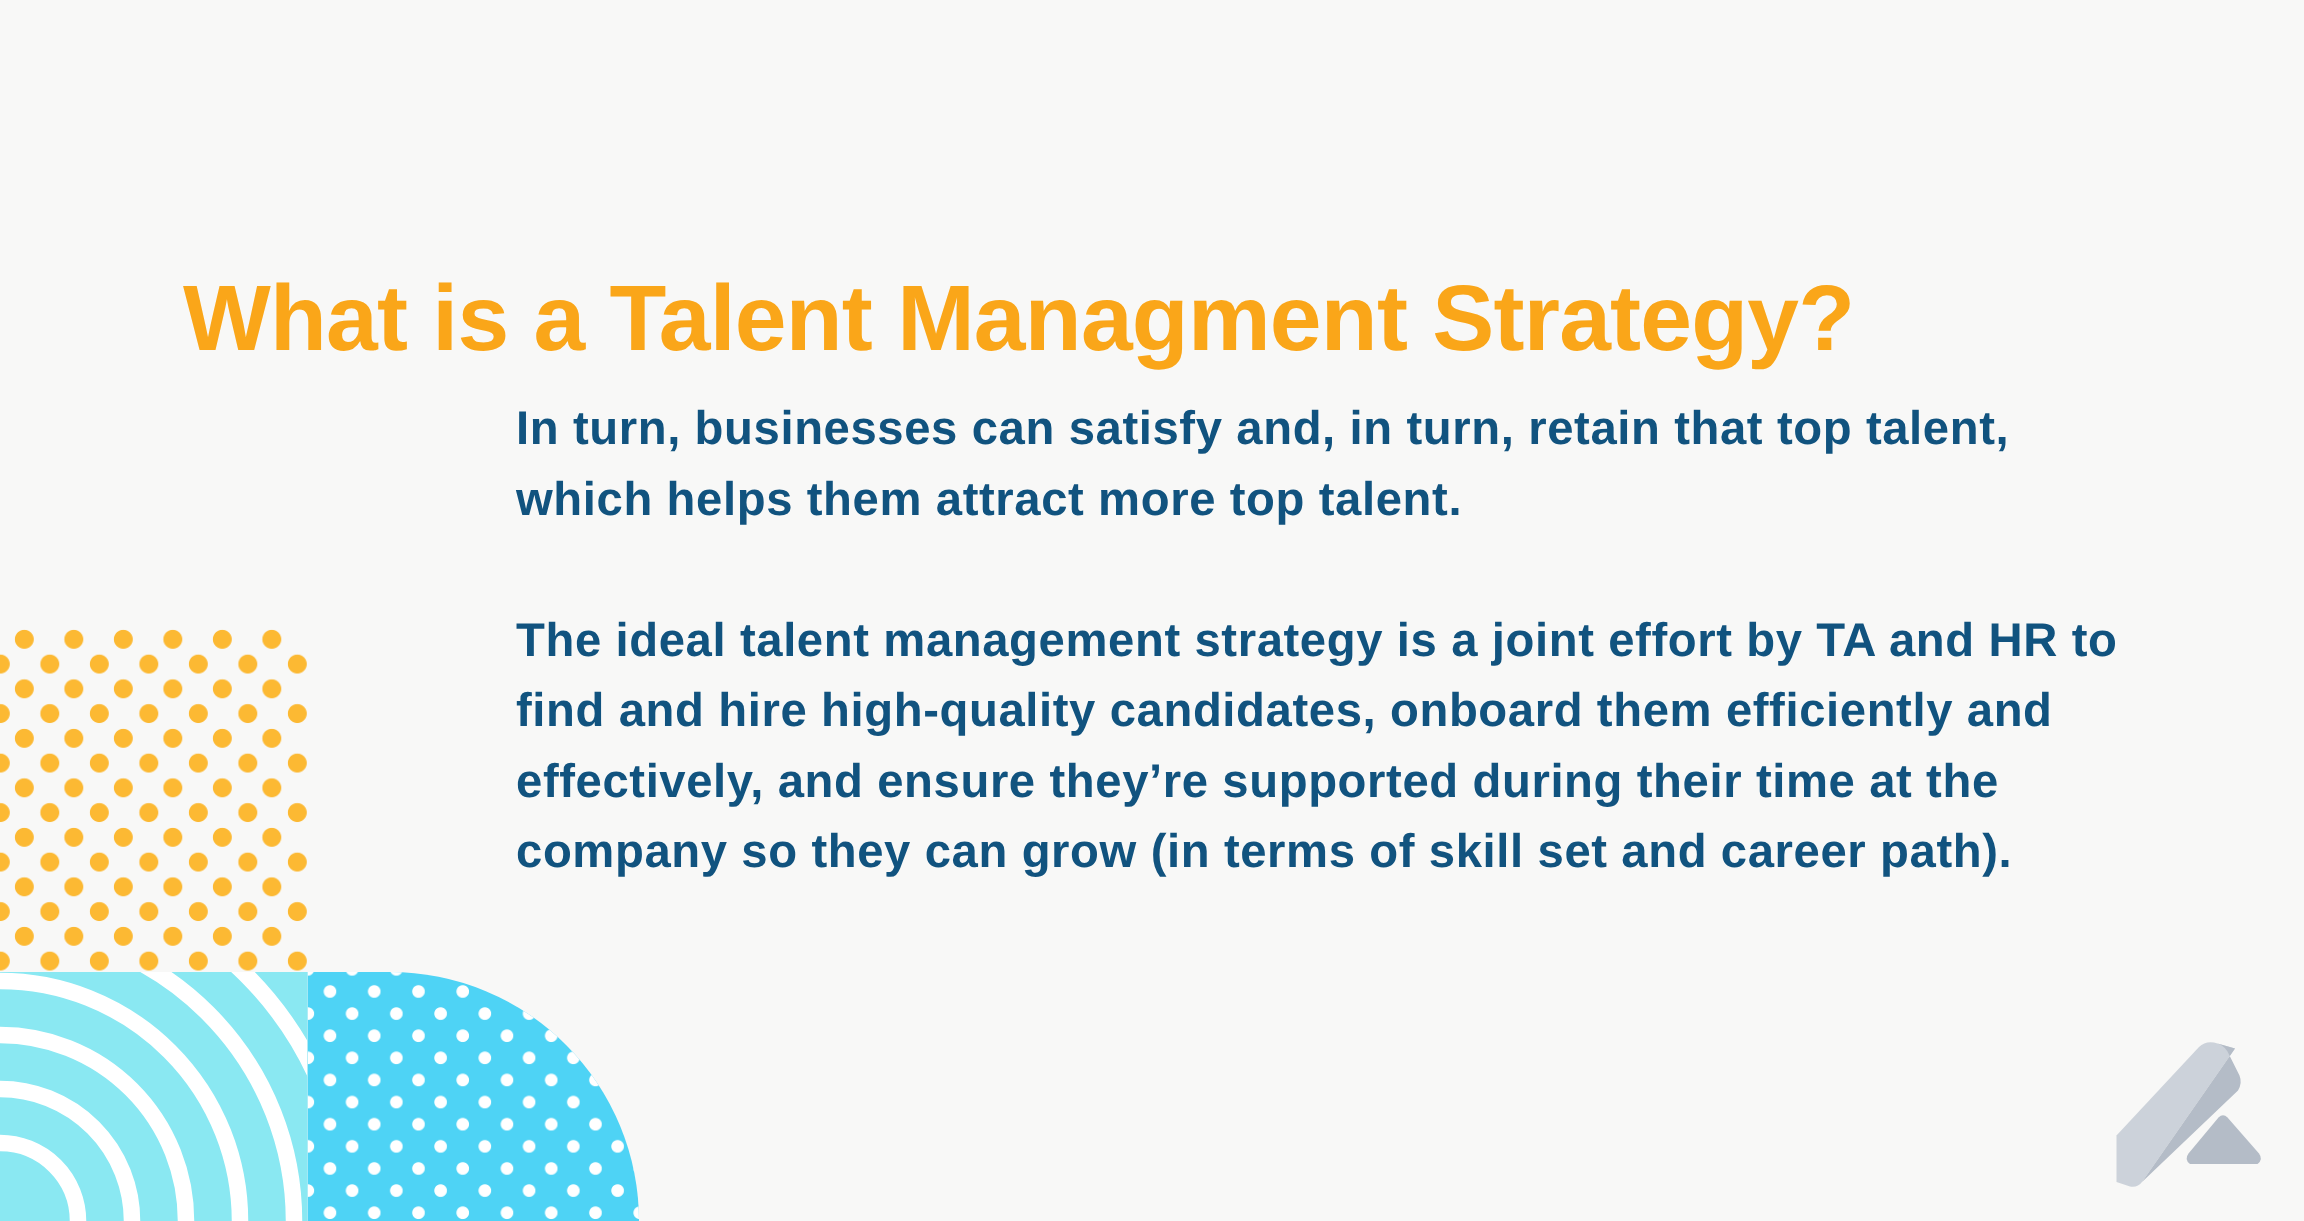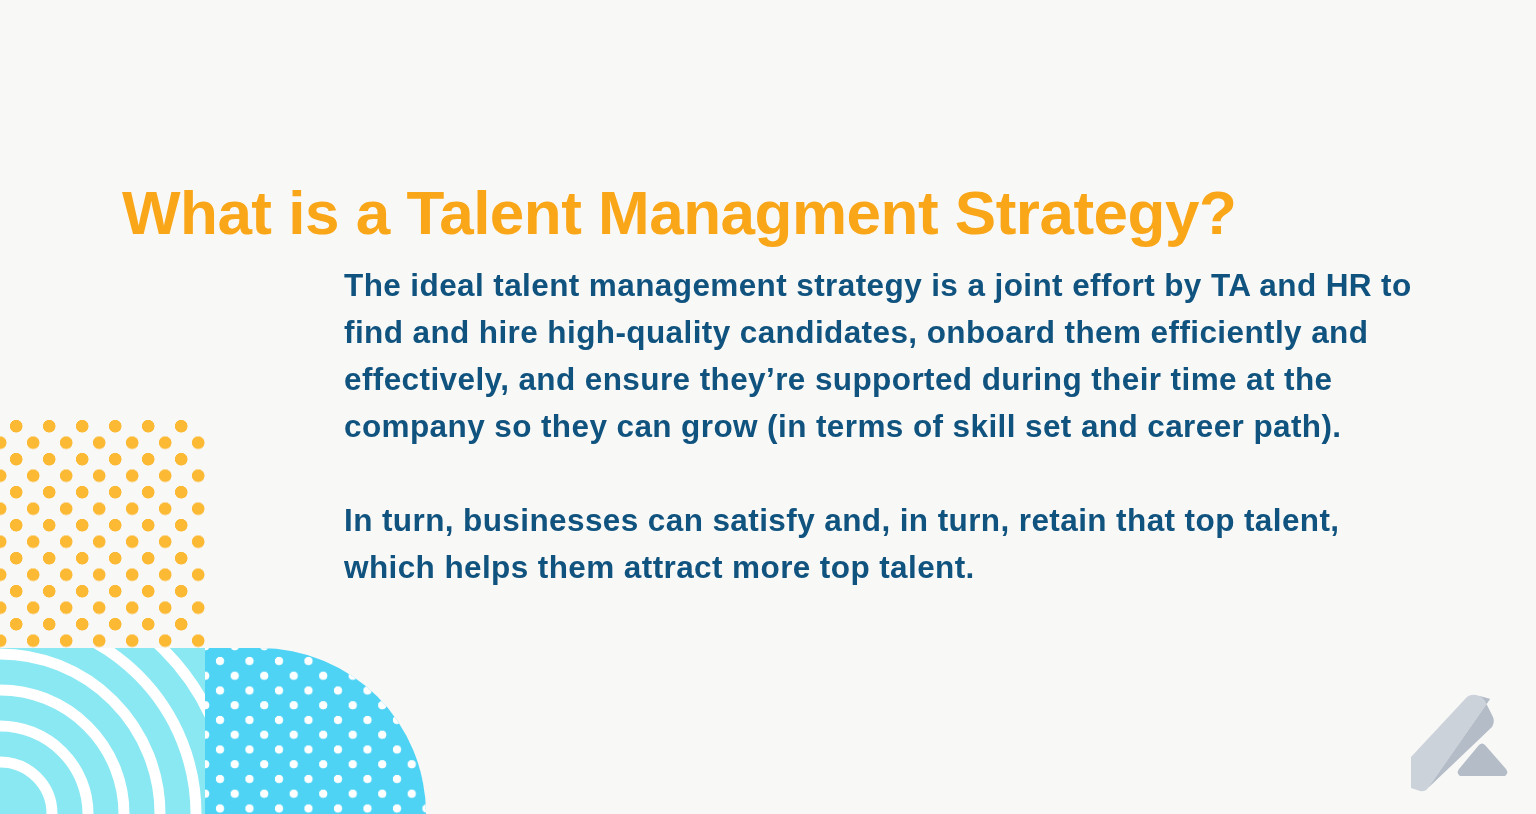--- a/index.html
+++ b/index.html
@@ -148,22 +148,22 @@
   </div>
 
   <div class="quarter-dotted">
     <div class="qc-shape"></div>
     <div class="qc-dots"></div>
   </div>
 
   <h1 class="headline">What is a Talent Managment Strategy?</h1>
 
   <div class="body-block">
+    <p class="body-para">In turn, businesses can satisfy and, in turn, retain that top talent, which helps them attract more top talent.</p>
     <p class="body-para">The ideal talent management strategy is a joint effort by TA and HR to find and hire high-quality candidates, onboard them efficiently and effectively, and ensure they’re supported during their time at the company so they can grow (in terms of skill set and career path).</p>
-    <p class="body-para">In turn, businesses can satisfy and, in turn, retain that top talent, which helps them attract more top talent.</p>
   </div>
 
   <div class="logo-mark">
     <svg width="112" height="112" viewBox="0 0 112 112" aria-hidden="true">
 
       <path d="M5 73 L60 14 Q64 10 70 11 L84 15 L22 104 Q19 108 14 107 L5 104 Z" fill="#ccd2da"></path>
 
       <path d="M70 11 Q76 12 79 17 L87 33 Q89 38 86 43 L22 104 L84 15 Z" fill="#b4bcc7"></path>
 
       <path d="M73 61 Q76 58 79 61 L100 85 Q103 89 99 92 L54 92 Q50 89 53 85 Z" fill="#b4bcc7"></path>

